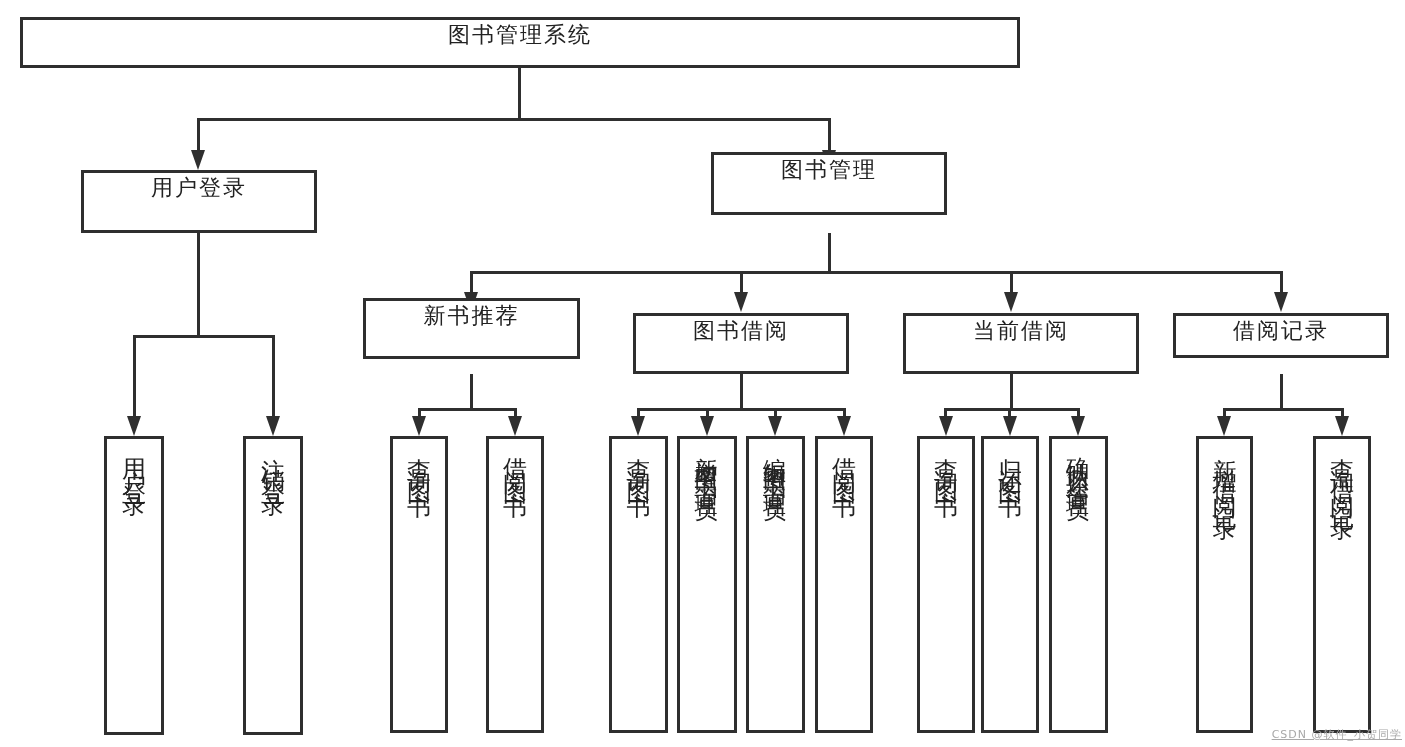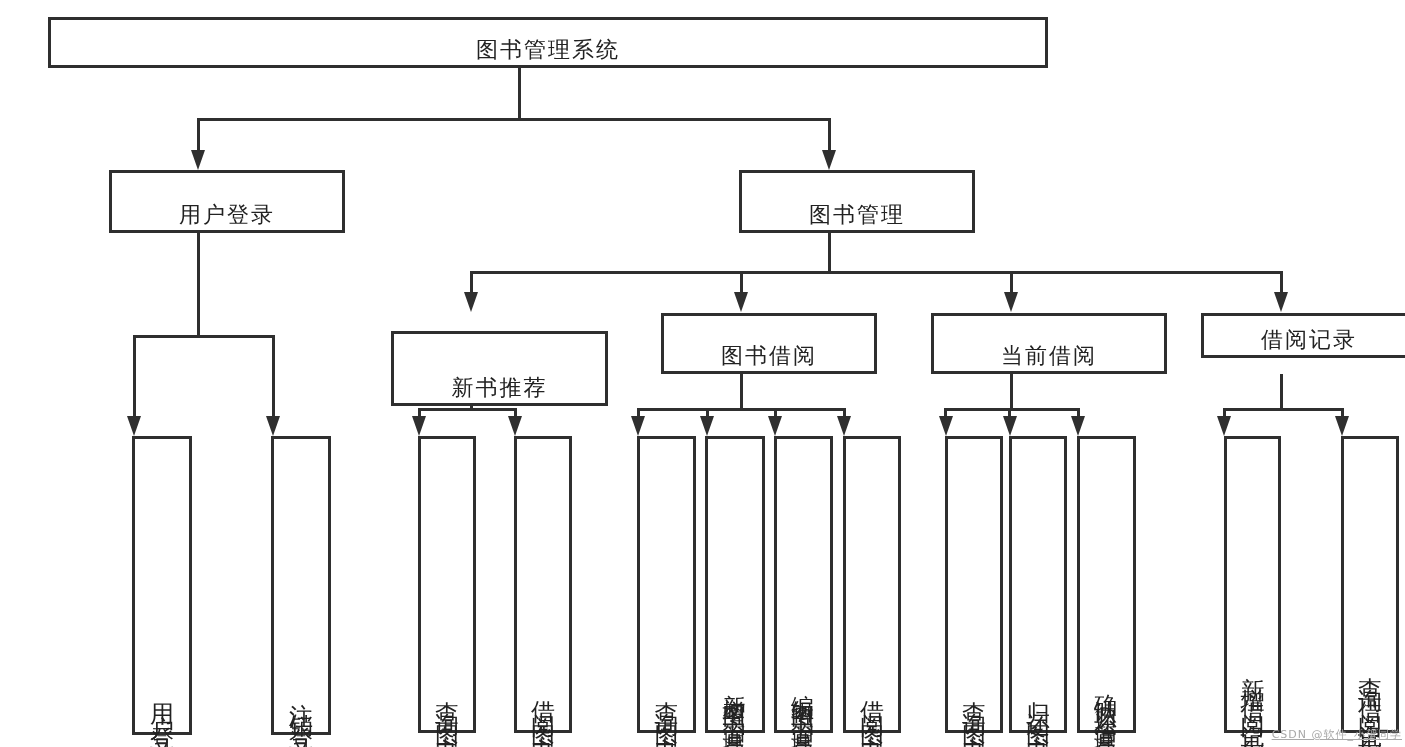--- a/index.html
+++ b/index.html
@@ -12,21 +12,21 @@
   body{
     width:1405px;height:747px;position:relative;overflow:hidden;
     background:#ffffff;
     font-family:"DejaVu Sans","Liberation Sans",sans-serif;
   }
   .canvas{position:absolute;inset:0;}
   .node{
     position:absolute;box-sizing:border-box;
     background:var(--box-bg);
     border:3px solid var(--line);
-    display:flex;align-items:flex-end;justify-content:center;margin-left:28px;
+    display:flex;align-items:flex-start;justify-content:center;
   }
   .lbl{
     font-size:22px;color:var(--text);letter-spacing:2px;white-space:nowrap;
   }
   .lbl.v{
     writing-mode:vertical-rl;
     font-size:24px;letter-spacing:12px;white-space:normal;
   }
   .lbl.v.tight{letter-spacing:6px;font-size:23px;}
   .cline{position:absolute;background:var(--line);}
@@ -103,32 +103,32 @@
       <div class="carrow" style="left: 1335px; top: 416px;"></div>
     </div>
 
   <div class="node" style="left:20px;top:17px;width:1000px;height:51px">
     <span class="lbl">图书管理系统</span>
   </div>
 
   <div class="node" style="left:81px;top:170px;width:236px;height:63px">
     <span class="lbl">用户登录</span>
   </div>
-  <div class="node" style="left:711px;top:170px;width:236px;height:63px">
+  <div class="node" style="left:711px;top:152px;width:236px;height:63px">
     <span class="lbl">图书管理</span>
   </div>
 
   <div class="node" style="left:104px;top:436px;width:60px;height:299px">
     <span class="lbl v">用户登录</span>
   </div>
   <div class="node" style="left:243px;top:436px;width:60px;height:299px">
     <span class="lbl v">注销登录</span>
   </div>
 
-  <div class="node" style="left:363px;top:331px;width:217px;height:75px">
+  <div class="node" style="left:363px;top:298px;width:217px;height:61px">
     <span class="lbl">新书推荐</span>
   </div>
   <div class="node" style="left:633px;top:313px;width:216px;height:61px">
     <span class="lbl">图书借阅</span>
   </div>
   <div class="node" style="left:903px;top:313px;width:236px;height:61px">
     <span class="lbl">当前借阅</span>
   </div>
   <div class="node" style="left:1173px;top:313px;width:216px;height:45px">
     <span class="lbl">借阅记录</span>

